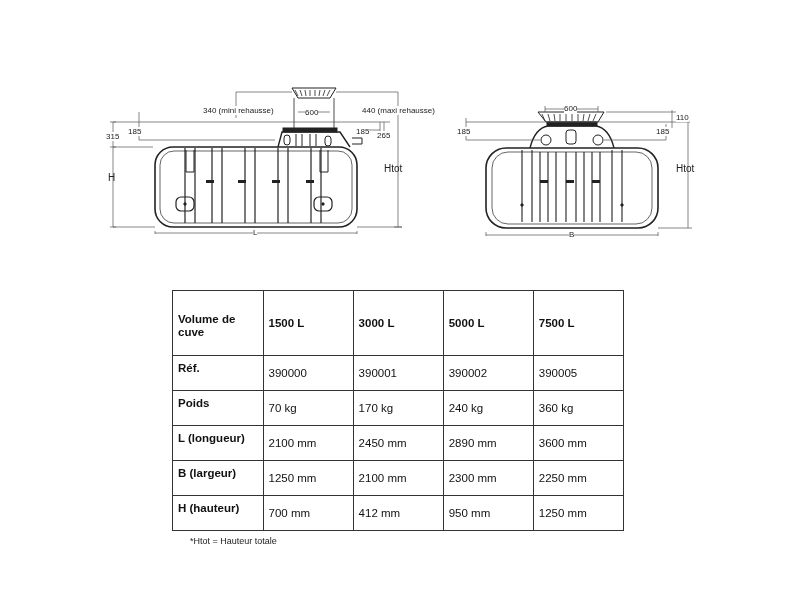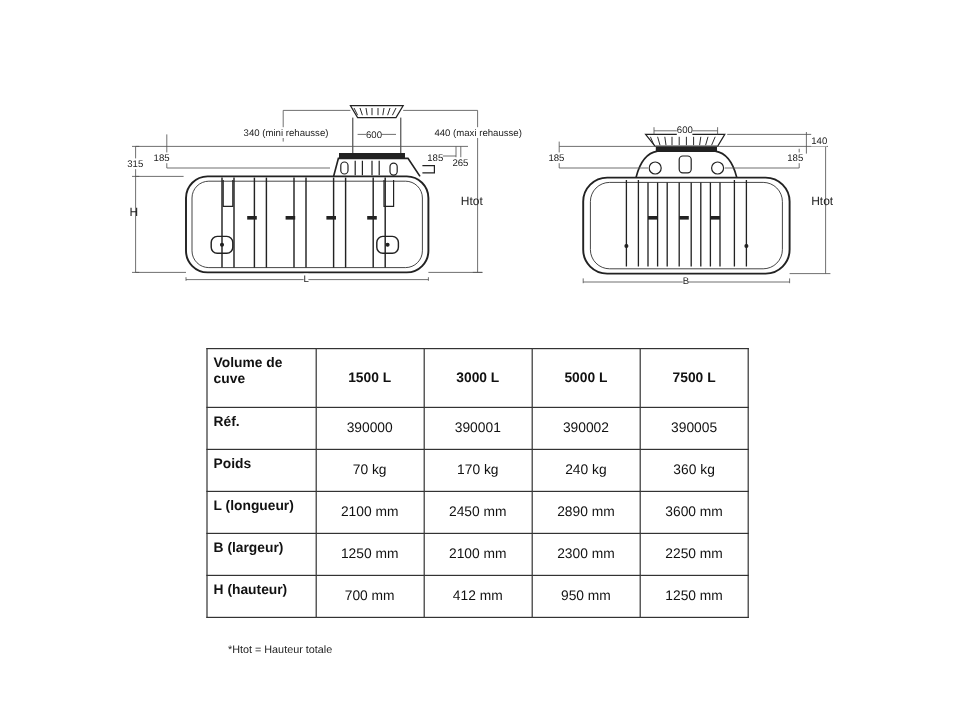--- a/index.html
+++ b/index.html
@@ -3,24 +3,24 @@
 <meta charset="utf-8">
 <style>
   html, body { margin: 0; padding: 0; background: #ffffff; }
   body { width: 800px; height: 600px; position: relative; overflow: hidden;
          font-family: "Liberation Sans", sans-serif; color: #111; }
   .drawing { position: absolute; left: 0; top: 0; width: 800px; height: 210px; margin-top: 40px; }
   .drawing svg { position: absolute; left: 0; top: 0; }
   .dim-label { position: absolute; font-size: 8px; color: #222; background: #fff; line-height: 9px; white-space: nowrap; }
   .dim-big { font-size: 10px; background: transparent; }
   table.spec { position: absolute; left: 172px; top: 290px; width: 452px; border-collapse: collapse; }
-  table.spec td { border: 1.4px solid #333; font-size: 11.5px; height: 28px; padding: 0 5px; text-align: center; }
+  table.spec td { border: 1.4px solid #333; font-size: 11.5px; height: 28px; padding: 0 5px; }
   table.spec tr.hdr td { height: 42px; font-weight: bold; }
   table.spec td.rowhead { text-align: left; font-weight: bold; width: 80px; vertical-align: top; padding-top: 6px; }
-  table.spec tr.hdr td.rowhead { padding-top: 6px; line-height: 13px; }
+  table.spec tr.hdr td.rowhead { padding-top: 22px; line-height: 13px; }
   table.spec td.col { width: 80px; }
   .footnote { position: absolute; left: 190px; top: 536px; font-size: 9px; color: #222; }
 </style>
 </head>
 <body>
 
 <div class="drawing">
   <svg width="800" height="210" viewBox="0 0 800 210">
     <g stroke="#222" fill="none" stroke-width="1">
 
@@ -122,21 +122,21 @@
   <span class="dim-label" style="left:305px;top:68px;">600</span>
   <span class="dim-label" style="left:128px;top:87px;">185</span>
   <span class="dim-label" style="left:356px;top:87px;">185</span>
   <span class="dim-label" style="left:106px;top:92px;">315</span>
   <span class="dim-label" style="left:377px;top:91px;">265</span>
   <span class="dim-label dim-big" style="left:108px;top:133px;">H</span>
   <span class="dim-label dim-big" style="left:384px;top:124px;">Htot</span>
   <span class="dim-label" style="left:253px;top:188px;">L</span>
 
   <span class="dim-label" style="left:564px;top:64px;">600</span>
-  <span class="dim-label" style="left:676px;top:73px;">140</span>
+  <span class="dim-label" style="left:676px;top:73px;">110</span>
   <span class="dim-label" style="left:457px;top:87px;">185</span>
   <span class="dim-label" style="left:656px;top:87px;">185</span>
   <span class="dim-label dim-big" style="left:676px;top:124px;">Htot</span>
   <span class="dim-label" style="left:569px;top:190px;">B</span>
 </div>
 
 <table class="spec">
   <tbody>
       <tr class="hdr">
     <td class="rowhead">Volume de cuve</td>

